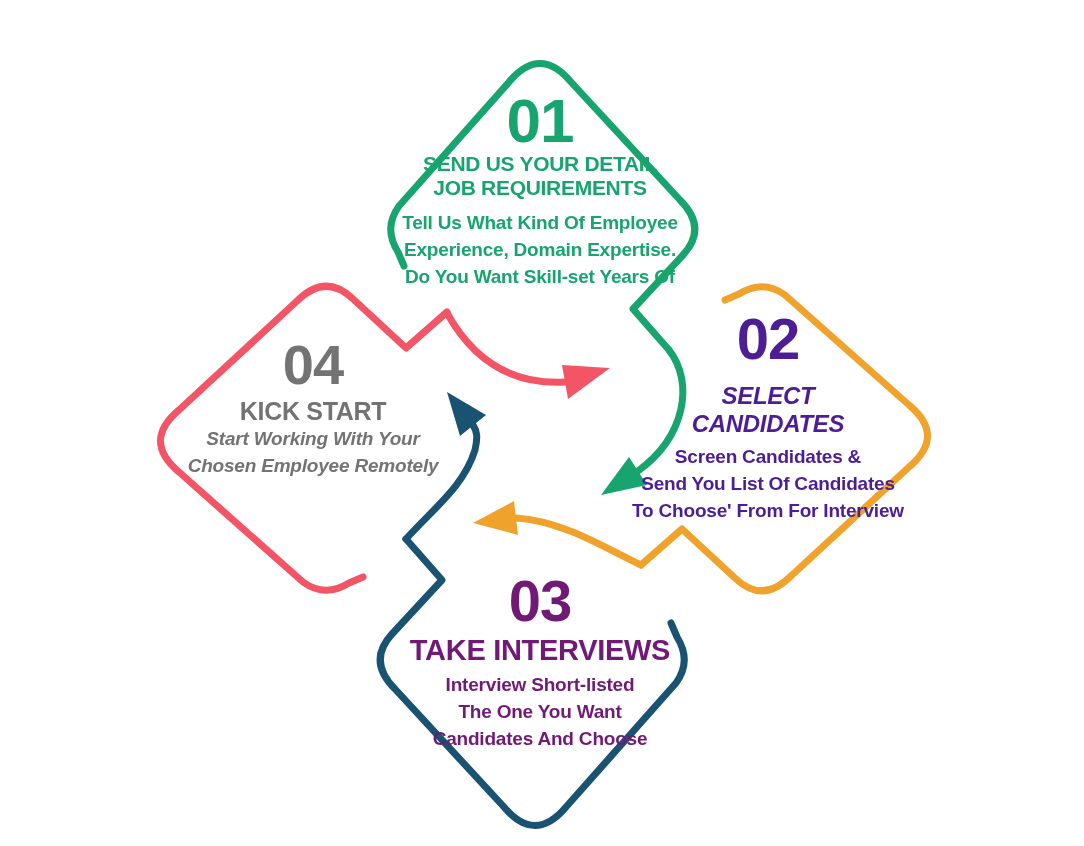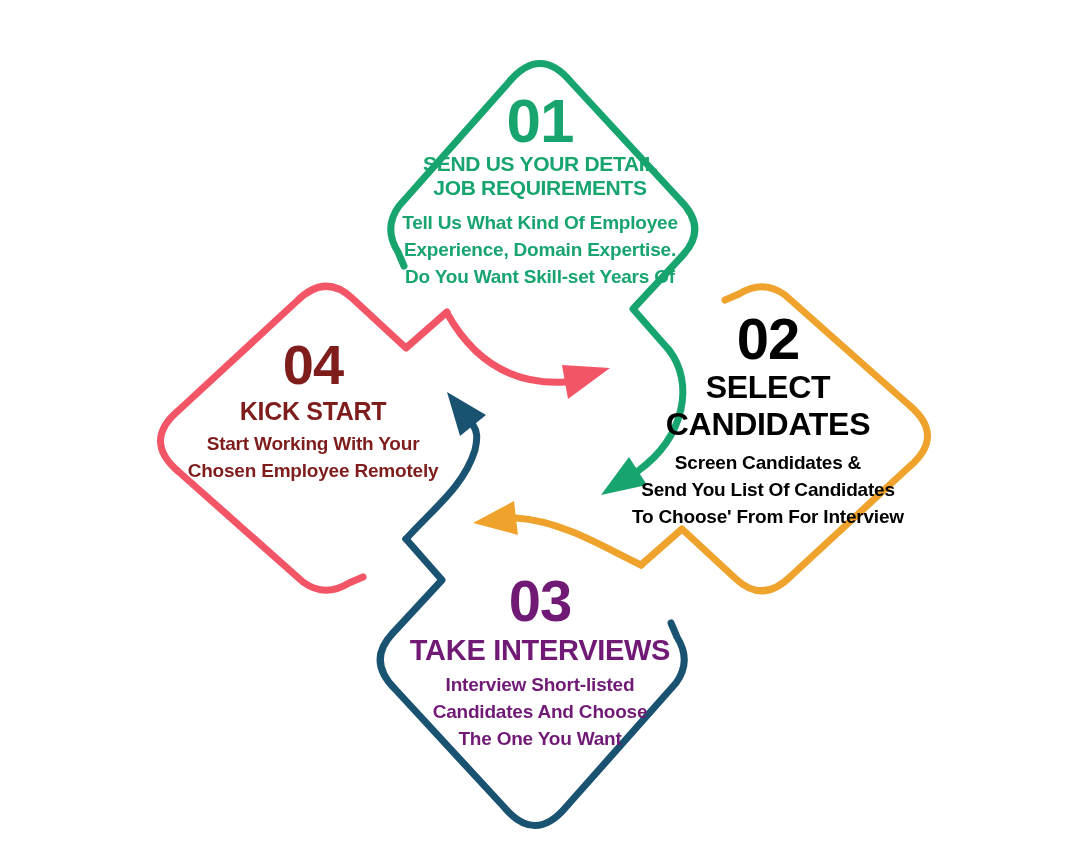--- a/index.html
+++ b/index.html
@@ -33,32 +33,32 @@
     letter-spacing:-0.2px;
   }
   
   #step-01{left:540px;top:74px;}
   #step-01 .num{font-size:62px;}
   #step-01 .title{font-size:21px;margin-top:0;}
   #step-01 .sub{margin-top:10px;}
 
   #step-02{left:768px;top:294px;}
   #step-02 .num{font-size:58px;}
-  #step-02 .title{font-size:32px;margin-top:1px;}
+  #step-02 .title{font-size:24px;margin-top:14px;font-style:italic;}
   #step-02 .sub{margin-top:7px;}
 
   #step-03{left:540px;top:556px;}
   #step-03 .num{font-size:58px;}
   #step-03 .title{font-size:29px;margin-top:4px;}
   #step-03 .sub{margin-top:5px;}
 
   #step-04{left:313px;top:321px;}
   #step-04 .num{font-size:56px;}
   #step-04 .title{font-size:25px;margin-top:4px;}
-  #step-04 .sub{margin-top:5px;}
+  #step-04 .sub{font-style:italic;}
 </style>
 </head>
 <body>
 
 <div id="stage">
 
   <svg width="1084" height="846" viewBox="0 0 1084 846">
     <defs>
 
       <path id="diamond-shape" d="M 404,250 L 398,236 Q 383,212 399,190 L 509,66 Q 540,29 571,66 L 680,184 Q 708,212 683,239 L 633,293 L 669,334" fill="none" stroke-width="7" stroke-linecap="round" stroke-linejoin="round"></path>
@@ -96,46 +96,46 @@
       <div>SEND US YOUR DETAIL</div>
       <div>JOB REQUIREMENTS</div>
     </div>
     <div class="sub">
       <div>Tell Us What Kind Of Employee</div>
       <div>Experience, Domain Expertise.</div>
       <div>Do You Want Skill-set Years Of</div>
     </div>
   </div>
 
-  <div class="step" id="step-02" style="color: #000000;">
+  <div class="step" id="step-02" style="color: #4c1d95;">
     <div class="num">02</div>
     <div class="title">
       <div>SELECT</div>
       <div>CANDIDATES</div>
     </div>
     <div class="sub">
       <div>Screen Candidates &amp;</div>
       <div>Send You List Of Candidates</div>
       <div>To Choose' From For Interview</div>
     </div>
   </div>
 
   <div class="step" id="step-03" style="color: #701a75;">
     <div class="num">03</div>
     <div class="title">
       <div>TAKE INTERVIEWS</div>
     </div>
     <div class="sub">
       <div>Interview Short-listed</div>
+      <div>The One You Want</div>
       <div>Candidates And Choose</div>
-      <div>The One You Want</div>
     </div>
   </div>
 
-  <div class="step" id="step-04" style="color: #7f1d1d;">
+  <div class="step" id="step-04" style="color: #737373;">
     <div class="num">04</div>
     <div class="title">
       <div>KICK START</div>
     </div>
     <div class="sub">
       <div>Start Working With Your</div>
       <div>Chosen Employee Remotely</div>
     </div>
   </div>
 

